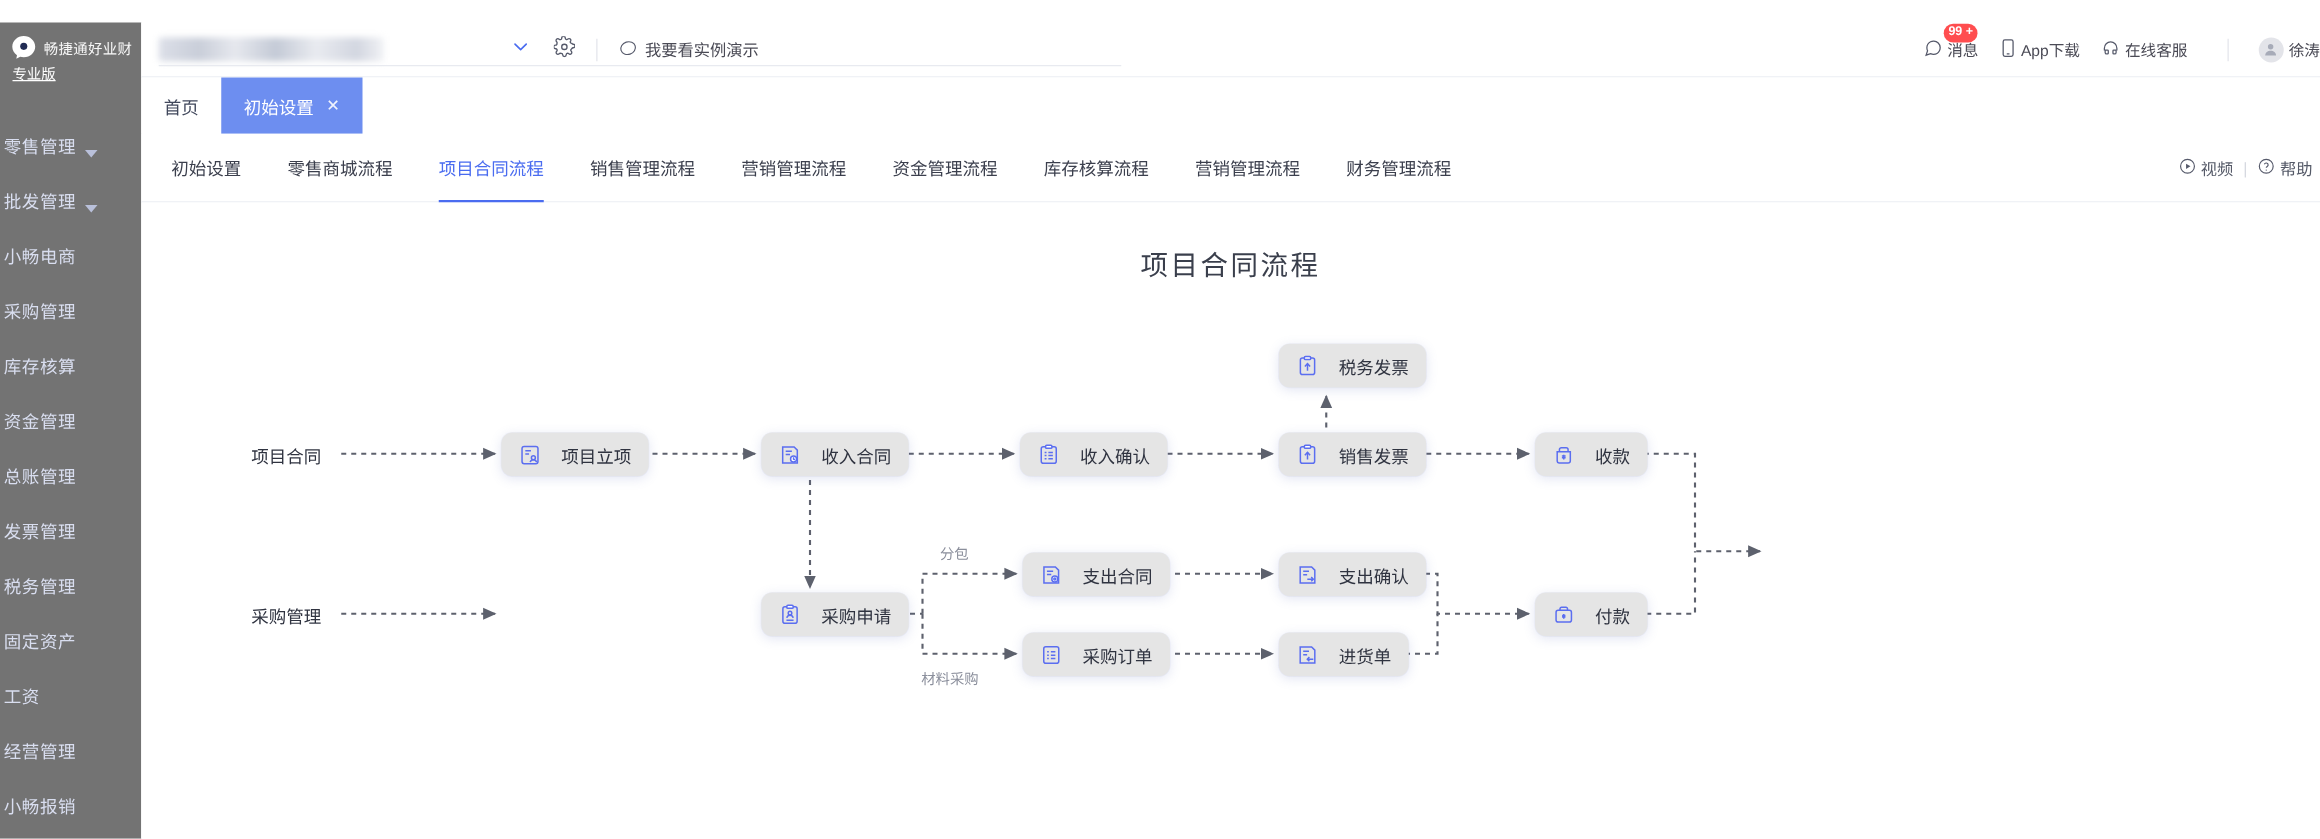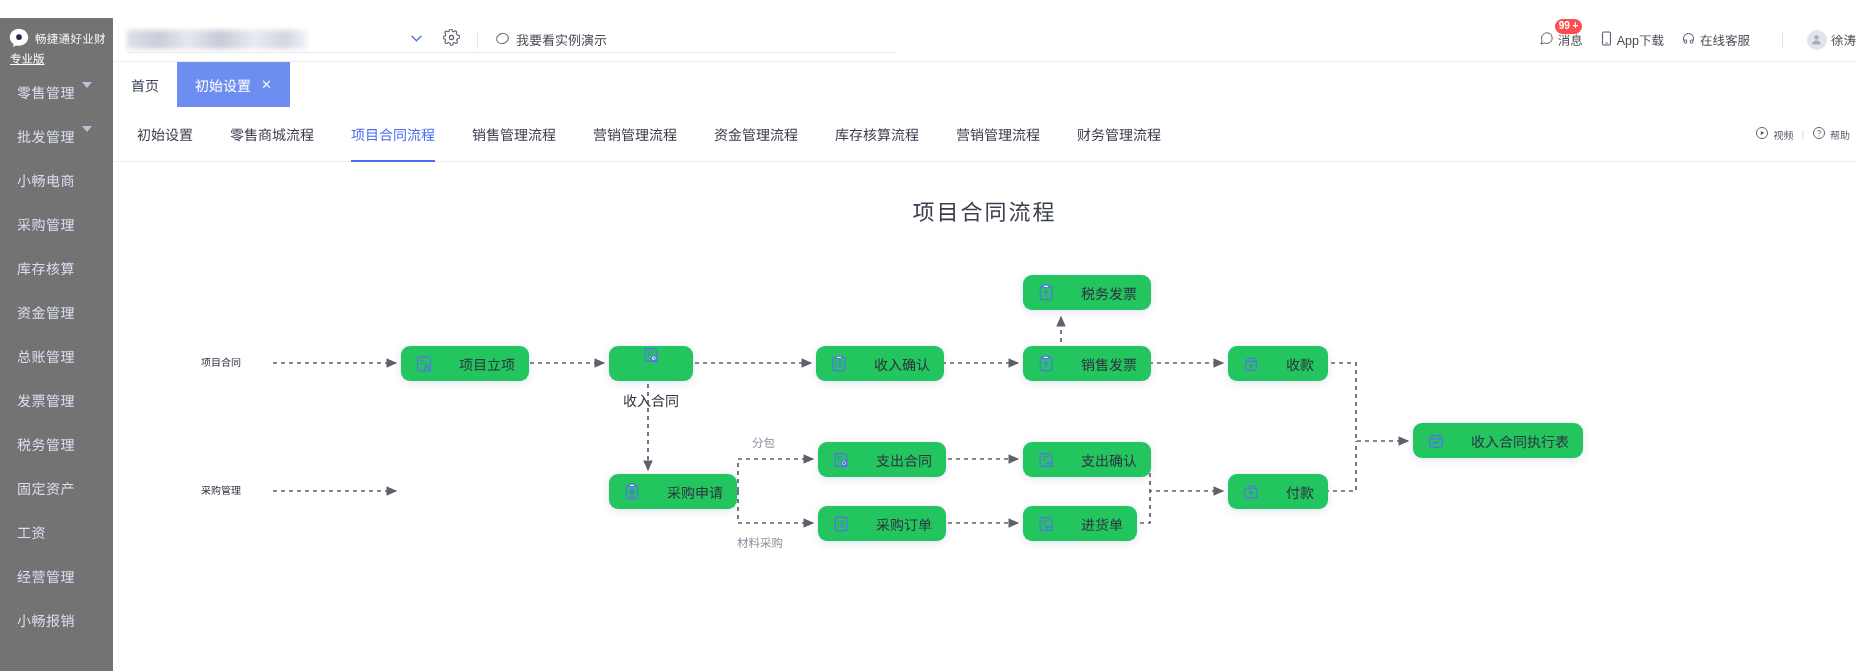--- a/index.html
+++ b/index.html
@@ -17,21 +17,21 @@
     background:#737373; color:#dfe3ef; overflow:hidden;
   }
   .logo-wrap{ padding:9px 0 4px 8px; }
   .logo-row{ display:flex; align-items:center; gap:5px; }
   .logo-mark{ width:22px;height:22px;flex:0 0 22px; }
   .logo-text{ font-size:11.5px; color:#ffffff; letter-spacing:.3px; white-space:nowrap;
               overflow:hidden; opacity:.95;}
   .logo-sub{ font-size:11.5px; color:#ffffff; margin:1px 0 0 2px;text-decoration:underline; }
   .side-list{ margin-top:12px; }
   .side-item{
-    height:44px; display:flex; align-items:flex-start; padding-left:17px;
+    height:44px; display:flex; align-items:flex-end; padding-left:3px;
     font-size:14px; color:#d9def0; cursor:pointer; position:relative;
     letter-spacing:.5px;
   }
   .caret{ margin-left:7px; width:0;height:0;border-left:5px solid transparent;
           border-right:5px solid transparent;border-top:6px solid #b9c0da; }
 
   
   #header{
     position:absolute; left:113px; top:18px; right:0; height:44px;
     background:#fff; display:flex; align-items:center;
@@ -81,45 +81,45 @@
     font-size:14px; color:#3b3f4d; padding:0 0 0 0; margin-right:37px;
     cursor:pointer; position:relative; height:55px; display:flex; align-items:center;
     white-space:nowrap;
   }
   .stab:first-child{ margin-left:24px; }
   .stab.active{ color:#4a6cf0; font-weight:500; }
   .stab.active::after{
     content:""; position:absolute; left:0; right:0; bottom:0; height:2px; background:#4a6cf0;
   }
   .tabs-right{ margin-left:auto; display:flex; align-items:center; gap:0; padding-right:6px;
-               font-size:10px; color:#555a68; }
+               font-size:13px; color:#555a68; }
   .tr-link{ display:flex;align-items:center;gap:4px;cursor:pointer; }
   .tr-sep{ margin:0 8px; color:#d6d9e0; }
 
   
   #canvas{
     position:absolute; left:113px; top:162px; right:0; bottom:0; background:#fff;
     overflow:hidden;
   }
   #flow-title{
     position:absolute; left:0; right:0; top:32px; text-align:center;
     font-size:22px; color:#3a3f4c; letter-spacing:2px;
   }
   #diagram{ position:absolute; left:0; top:0; width:1743px; height:509px; }
 
   .node{
-    position:absolute; background:#22c55e; border-radius:9px;
+    position:absolute; background:#e5e5e5; border-radius:9px;
     box-shadow:0 2px 9px rgba(96,110,190,.18), 0 0 0 .5px rgba(120,134,200,.07);
-    display:flex; align-items:center; gap:26px;
+    display:flex; align-items:center; gap:16px;
     padding:0 14px; height:35px; white-space:nowrap; cursor:pointer;
     font-size:14px; color:#2f3340;
   }
   .node svg{ flex:0 0 auto; display:block; }
   .rowlabel{
-    position:absolute; font-size:10px; color:#2f3340; white-space:nowrap;
+    position:absolute; font-size:14px; color:#2f3340; white-space:nowrap;
   }
   .edgelabel{
     position:absolute; font-size:11.5px; color:#8b8f9c; white-space:nowrap;
   }
   svg.edges{ position:absolute; left:0; top:0; width:1743px; height:509px; pointer-events:none; }
 
   
   #hscroll{ position:absolute; left:113px; bottom:0; right:0; height:0; }
 </style>
 </head>
@@ -378,21 +378,21 @@
             <rect x="3.5" y="2.8" width="17" height="18.4" rx="2.3"></rect>
             <line x1="7" y1="7.4" x2="13" y2="7.4"></line>
               <line x1="7" y1="11" x2="11" y2="11"></line>
             <circle cx="15.6" cy="15" r="2.1"></circle>
               <path d="M12.2 19.6c.4-1.6 1.7-2.6 3.4-2.6s3 1 3.4 2.6"></path>
           </svg>
         </span>
         <span>项目立项</span>
       </div>
 
-      <div class="node" style="left:496px; top:184px;flex-direction:column;">
+      <div class="node" style="left:496px; top:184px;">
         <span>
           <svg width="18" height="18" viewBox="0 0 24 24" fill="none" stroke="#5b6ef0" stroke-width="1.6">
             <path d="M4.2 3.4h12.2l3.4 3.4v13.8H4.2z"></path>
             <line x1="7.4" y1="8" x2="14" y2="8"></line>
               <line x1="7.4" y1="11.4" x2="12" y2="11.4"></line>
             <circle cx="15.8" cy="16.2" r="3.2" fill="#fff"></circle>
               <path d="M15.8 14.4v1.9l1.3.9"></path>
           </svg>
         </span>
         <span>收入合同</span>
@@ -442,32 +442,20 @@
         <span>
           <svg width="18" height="18" viewBox="0 0 24 24" fill="none" stroke="#5b6ef0" stroke-width="1.6">
             <path d="M5 8.6h14v9.6a2.4 2.4 0 01-2.4 2.4H7.4A2.4 2.4 0 015 18.2z"></path>
             <path d="M7.4 8.6V6.2a2 2 0 012-2h5.2a2 2 0 012 2v2.4"></path>
             <path d="M12 11.6v5.2M10 13.1h4M10 15h4"></path>
           </svg>
         </span>
         <span>收款</span>
       </div>
 
-      <div class="node" style="left:1300px; top:261px;">
-        <span>
-          <svg width="18" height="18" viewBox="0 0 24 24" fill="none" stroke="#5b6ef0" stroke-width="1.6">
-            <rect x="3.8" y="5" width="16.4" height="15.4" rx="2.2"></rect>
-            <line x1="3.8" y1="9.2" x2="20.2" y2="9.2"></line>
-            <line x1="7.6" y1="2.6" x2="7.6" y2="5.8"></line>
-              <line x1="16.4" y1="2.6" x2="16.4" y2="5.8"></line>
-            <path d="M7.4 16.4l2.6-3 2.4 2 3.2-3.8"></path>
-          </svg>
-        </span>
-        <span>收入合同执行表</span>
-      </div>
 
       <div class="node" style="left:496px; top:312px;">
         <span>
           <svg width="18" height="18" viewBox="0 0 24 24" fill="none" stroke="#5b6ef0" stroke-width="1.6">
             <rect x="4.4" y="3.2" width="15.2" height="17.6" rx="2.2"></rect>
             <rect x="8.6" y="1.6" width="6.8" height="3.2" rx="1.2" fill="#fff"></rect>
             <circle cx="12" cy="10" r="1.9"></circle>
               <path d="M8.6 15c.4-1.7 1.7-2.8 3.4-2.8s3 1.1 3.4 2.8"></path>
             <line x1="8.2" y1="17.6" x2="15.8" y2="17.6"></line>
           </svg>

